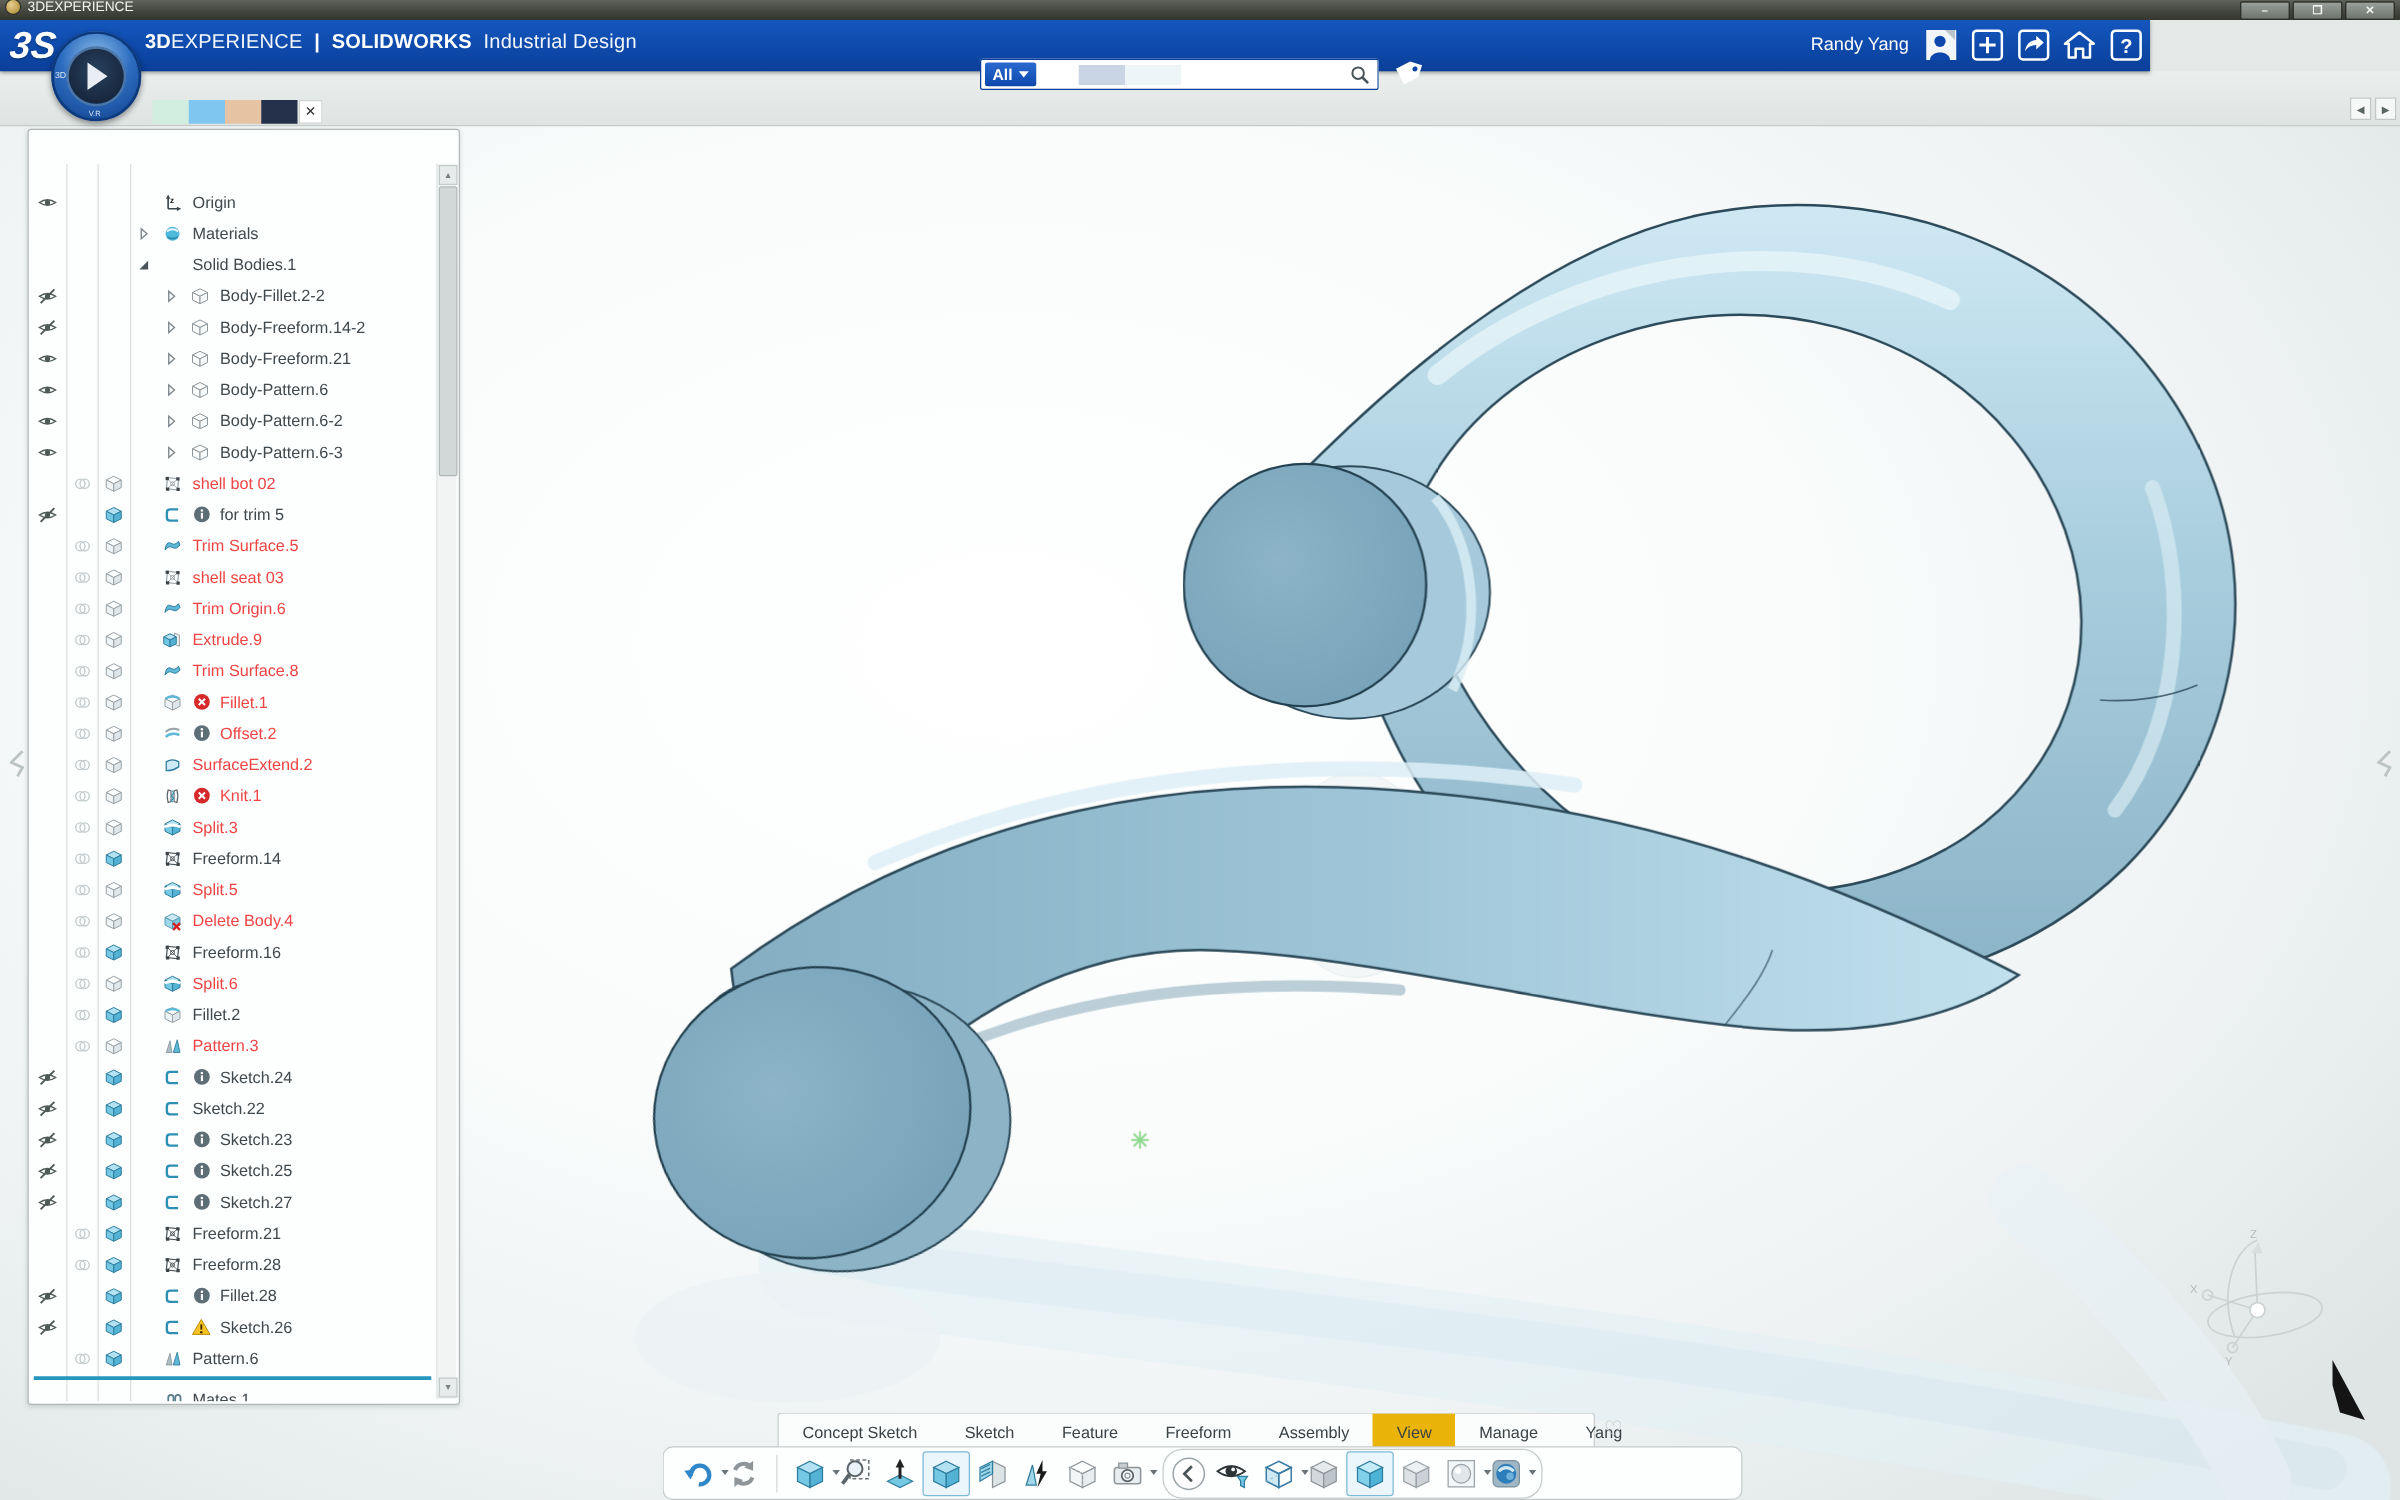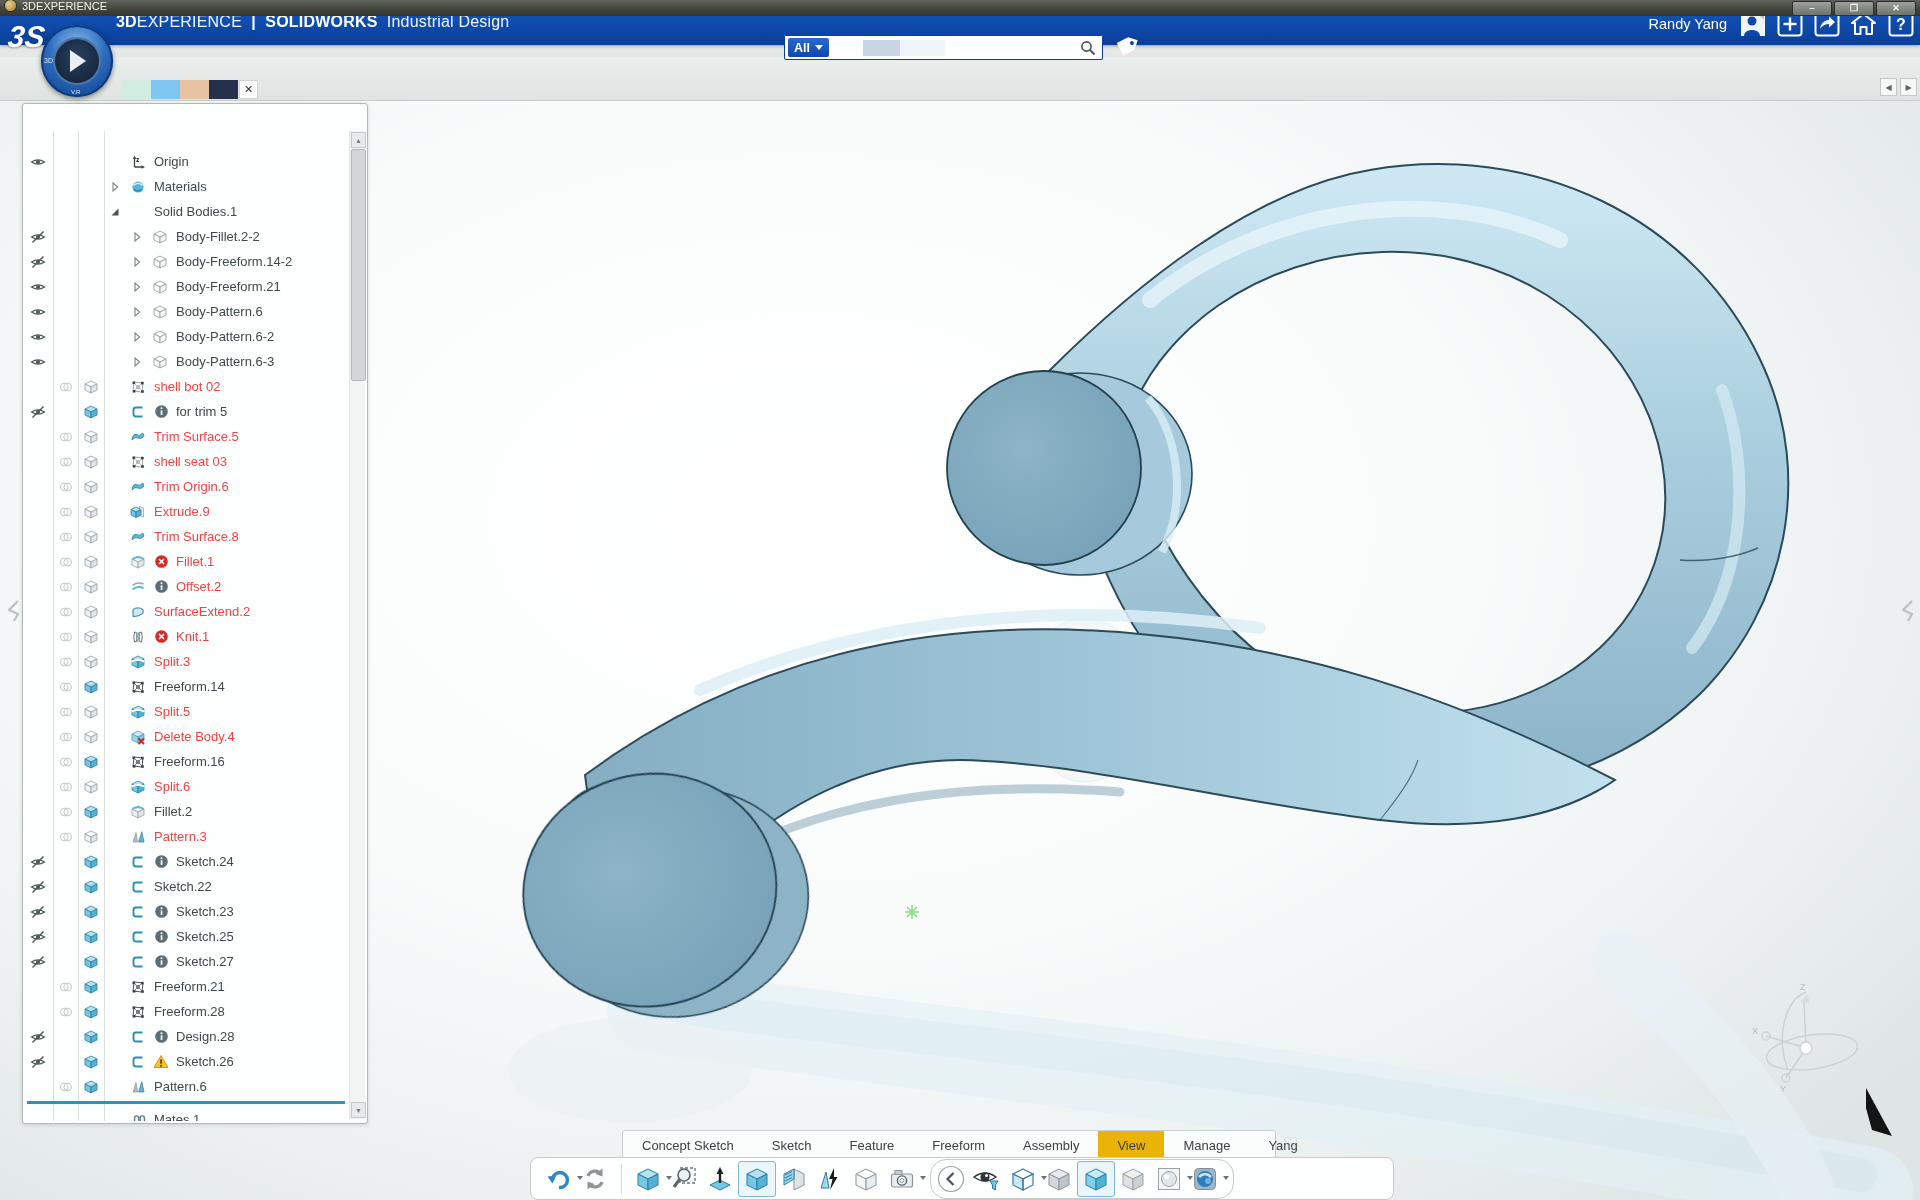--- a/index.html
+++ b/index.html
@@ -10,21 +10,21 @@
     background:linear-gradient(#5f635a,#41443d 60%,#34362f);color:#f2f2ee;
     font-size:11px;display:flex;align-items:flex-start;z-index:60;}
   #titlebar .app-ico{width:11px;height:11px;border-radius:50%;
     background:radial-gradient(circle at 35% 35%,#e7cf8b,#a9842e);margin:0 6px 0 5px;
     box-shadow:0 0 0 1px #2e2f29;}
   #win-controls{position:absolute;right:4px;top:1px;display:flex;gap:2px;}
   .winbtn{width:38px;height:13px;background:linear-gradient(#9aa09a,#6e746d);
     border:1px solid #2c2e29;border-radius:2px;color:#f4f6f4;font-size:9px;
     line-height:12px;text-align:center;font-weight:bold;}
   
-  #bluebar{left:0;top:4px;width:1920px;height:41px;
+  #bluebar{left:0;top:16px;width:1720px;height:41px;
     background:linear-gradient(#1457bf,#0a3e98);z-index:50;
     box-shadow:0 1px 3px rgba(0,0,0,.35);}
   #brand{position:absolute;left:116px;top:9px;color:#fff;font-size:16px;letter-spacing:.2px;}
   #brand b{font-weight:bold;}
   #brand .lt{font-weight:normal;opacity:.95;}
   #user-area{position:absolute;right:6px;top:6px;display:flex;align-items:center;gap:10px;color:#fff;}
   #user-name{font-size:14.5px;margin-right:2px;}
   .topico{width:27px;height:27px;display:flex;align-items:center;justify-content:center;}
   
   #searchbox{position:absolute;left:784px;top:31px;width:319px;height:25px;background:#fff;
@@ -1174,21 +1174,21 @@
               <path d="M12.5 3.5 L6 3.5 Q3.5 3.5 3.5 6 L3.5 10 Q3.5 12.5 6 12.5 L12.5 12.5" fill="none" stroke="#2e8fb4" stroke-width="1.9"></path>
             </svg>
           </span>
           <span class="tbadge">
             <svg width="15" height="15" viewBox="0 0 15 15">
               <circle cx="7.5" cy="7.5" r="6.3" fill="#5d6e77"></circle>
               <rect x="6.7" y="6.3" width="1.7" height="4.6" fill="#fff"></rect>
               <circle cx="7.5" cy="4.3" r="1" fill="#fff"></circle>
             </svg>
           </span>
-          <span class="tlabel">Design.28</span>
+          <span class="tlabel">Fillet.28</span>
         </div>
         <div class="trow">
           <span class="c1">
             <svg width="16" height="16" viewBox="0 0 16 16">
               <path d="M1.5 8 Q8 3.6 14.5 8 Q8 12.4 1.5 8 Z" fill="none" stroke="#4d5a55" stroke-width="1.2"></path>
               <circle cx="8" cy="8" r="2.1" fill="#4d5a55"></circle>
               <line x1="2.5" y1="13.5" x2="13.5" y2="2.5" stroke="#4d5a55" stroke-width="1.5"></line>
             </svg>
           </span>
           <span class="c2"></span>

